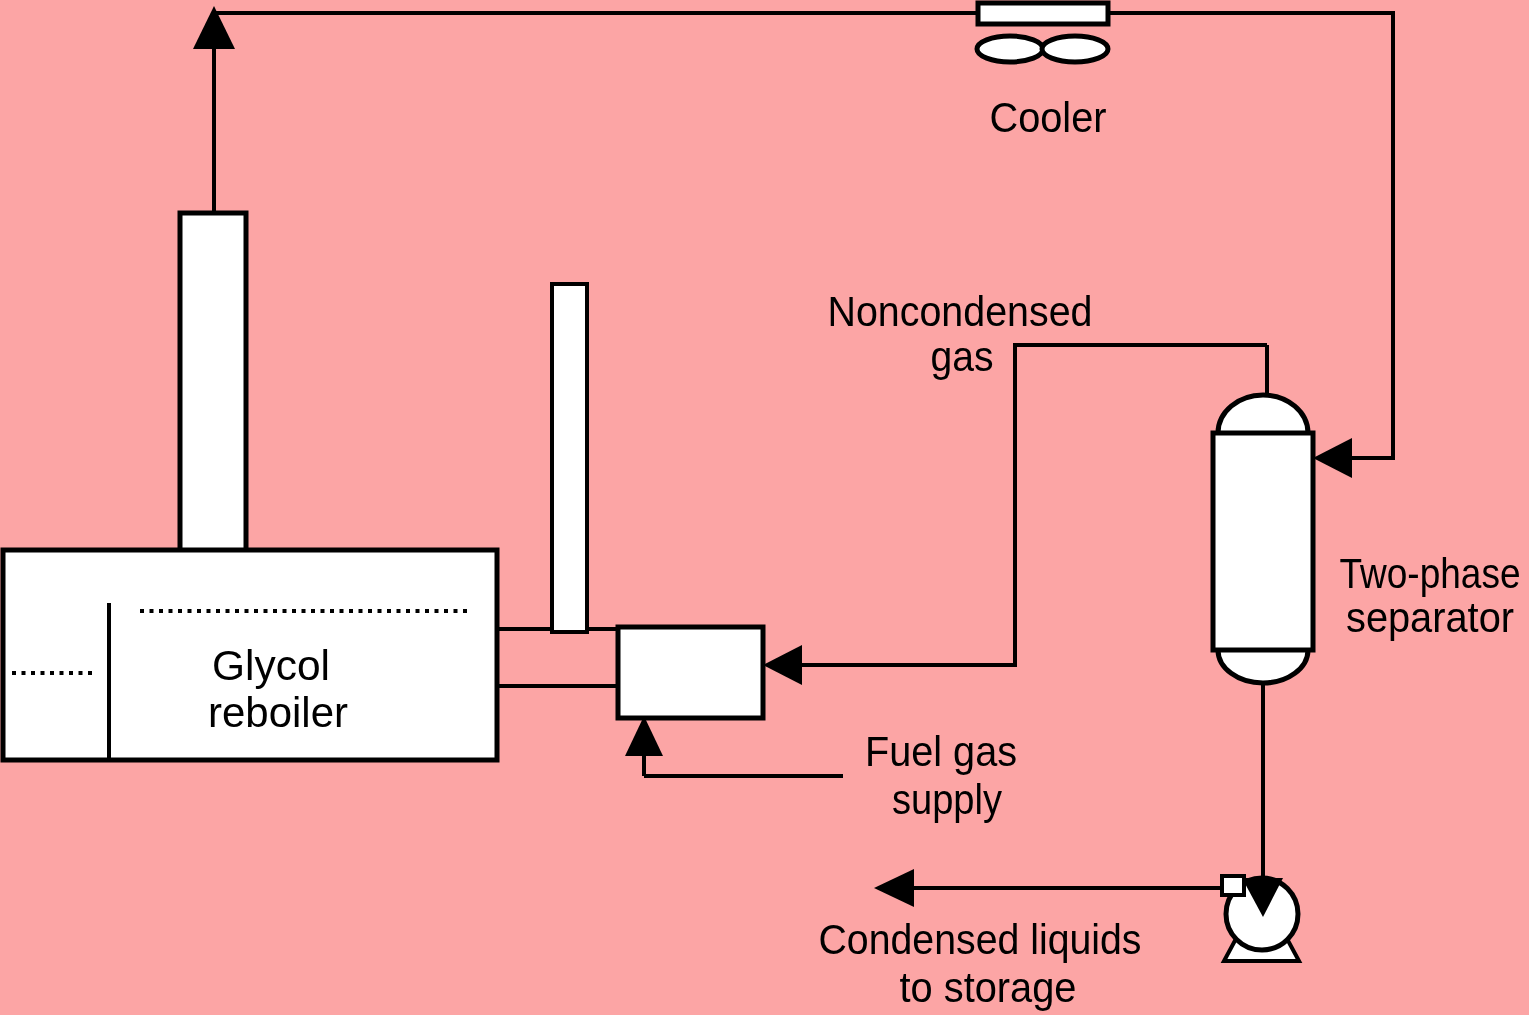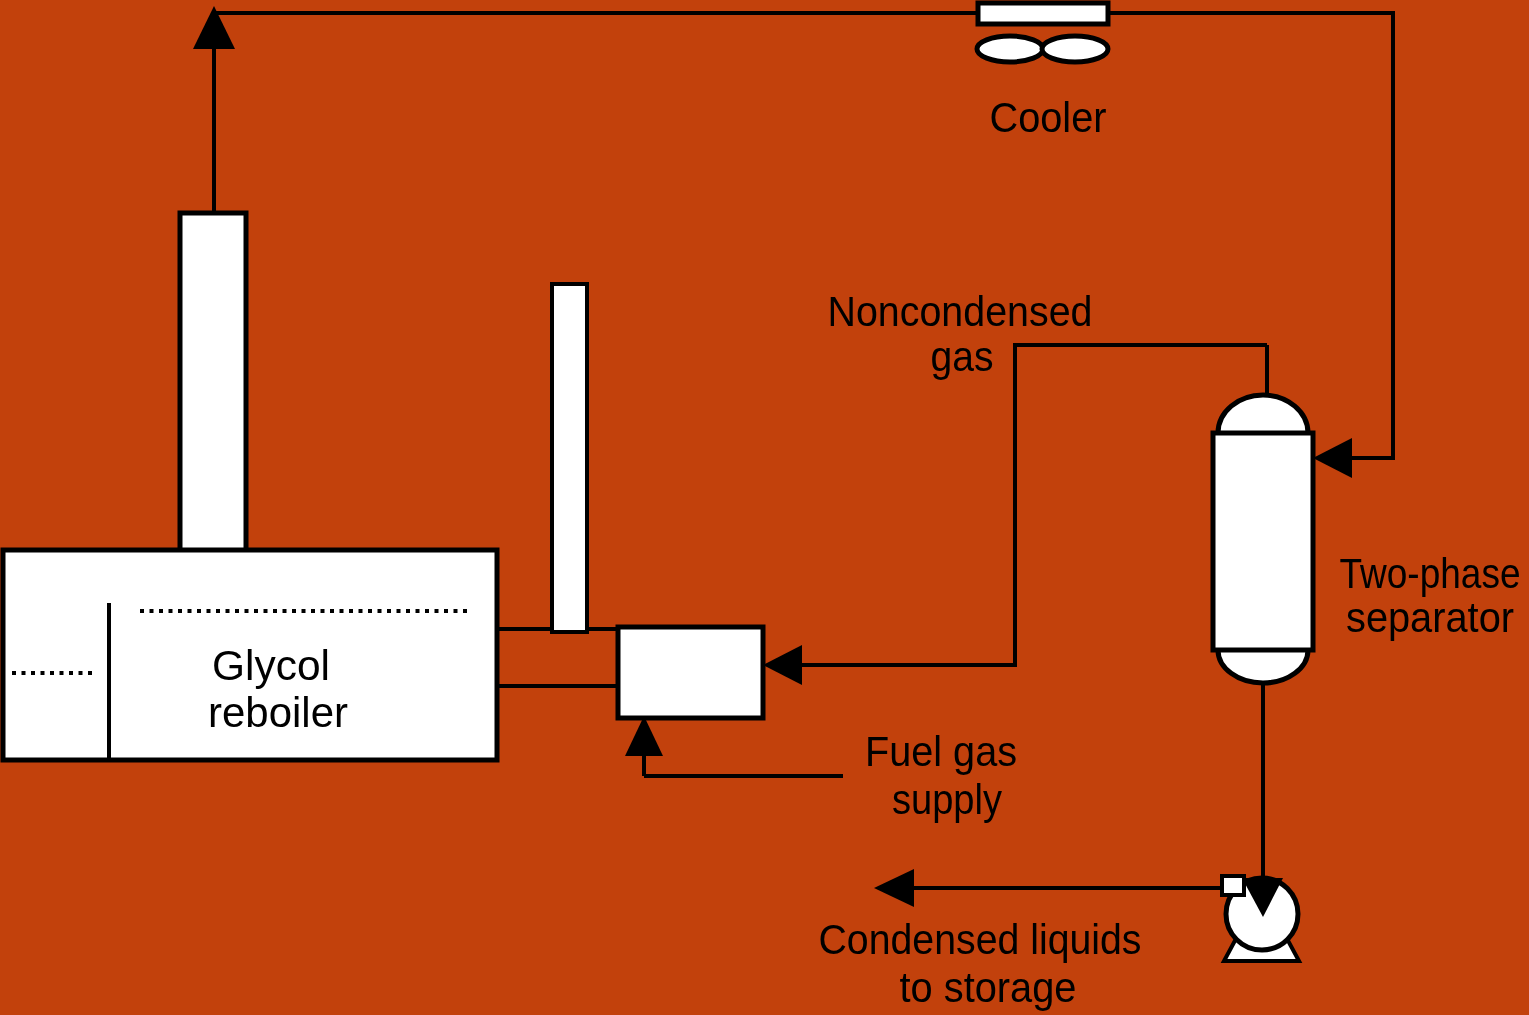--- a/index.html
+++ b/index.html
@@ -4,21 +4,21 @@
 <style>
   html, body {
     margin: 0;
     padding: 0;
     background: #ffffff;
   }
   .canvas {
     position: relative;
     width: 1529px;
     height: 1015px;
-    background: #c2410c;
+    background: #fca5a5;
     font-family: "Liberation Sans", sans-serif;
   }
   svg { display: block; }
   .flow-line {
     stroke: #000000;
     stroke-width: 4;
     fill: none;
   }
   .equip-outline {
     stroke: #000000;

